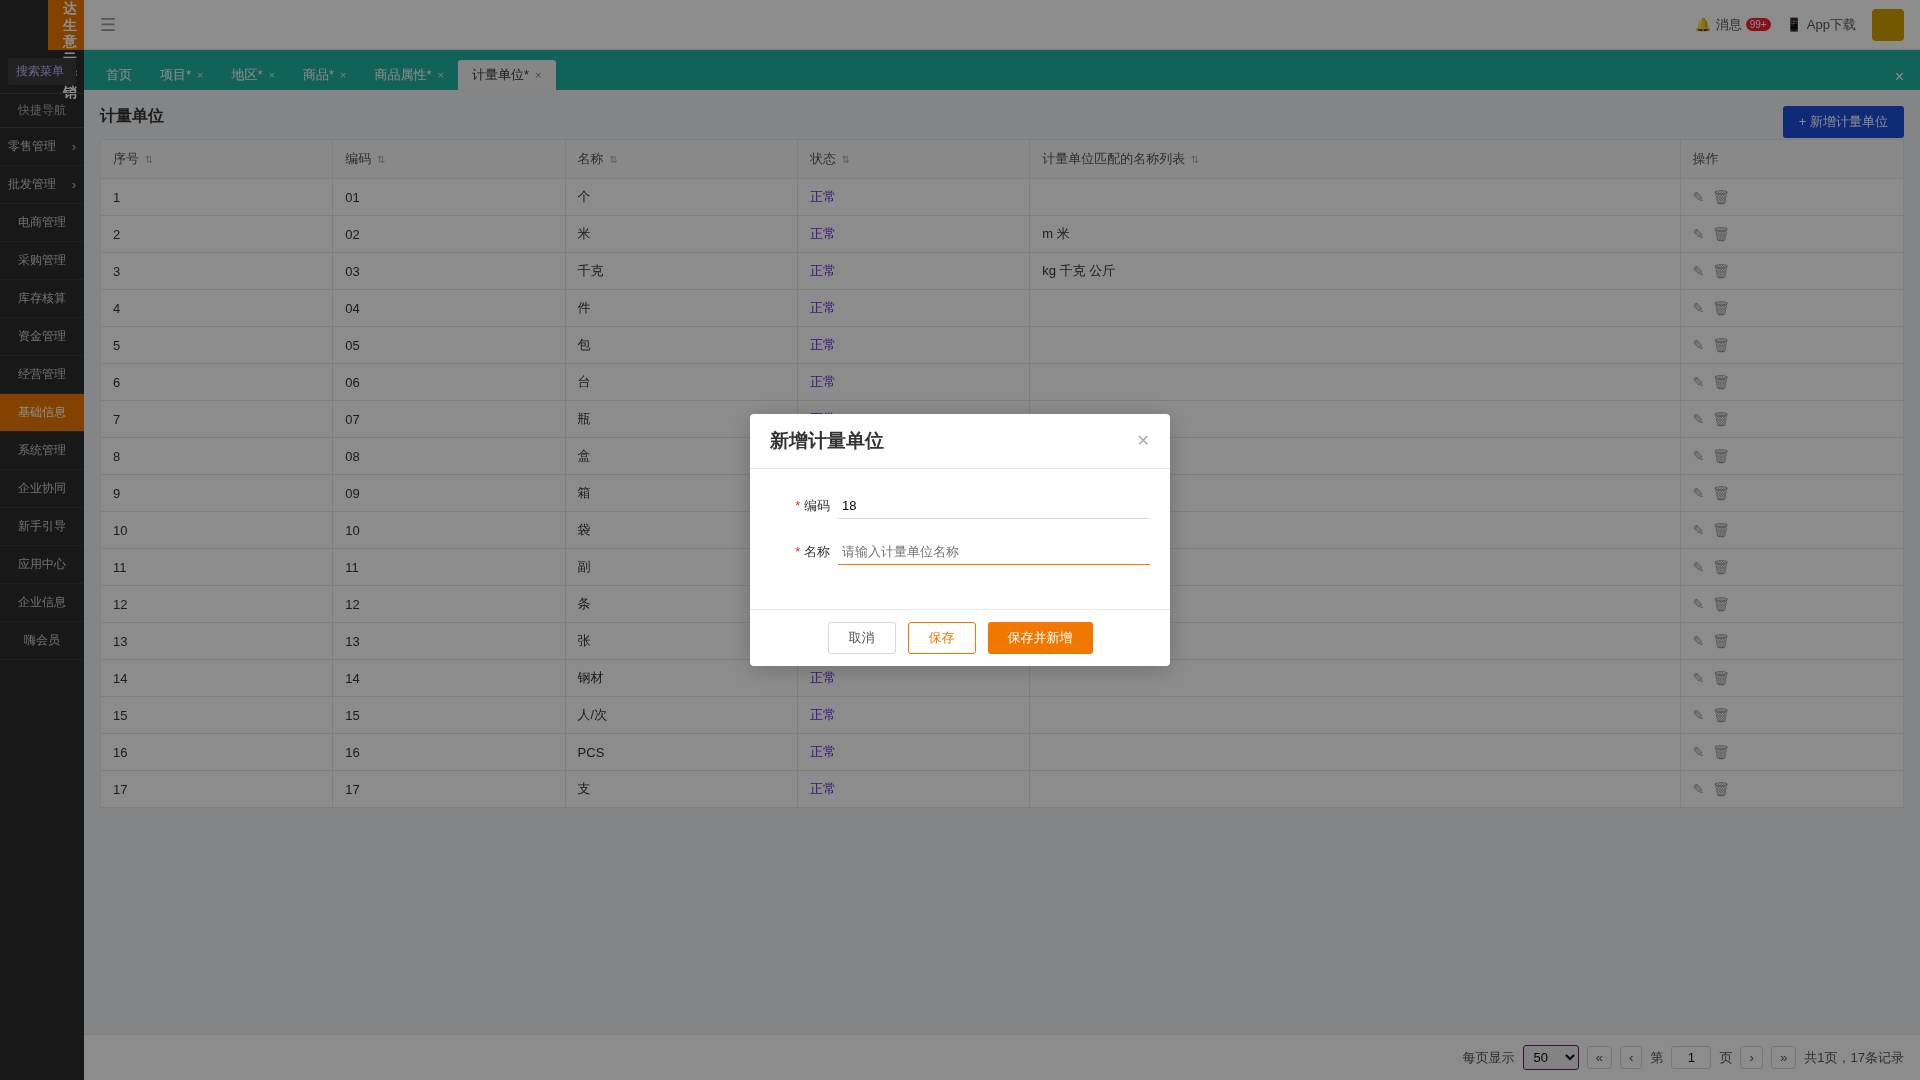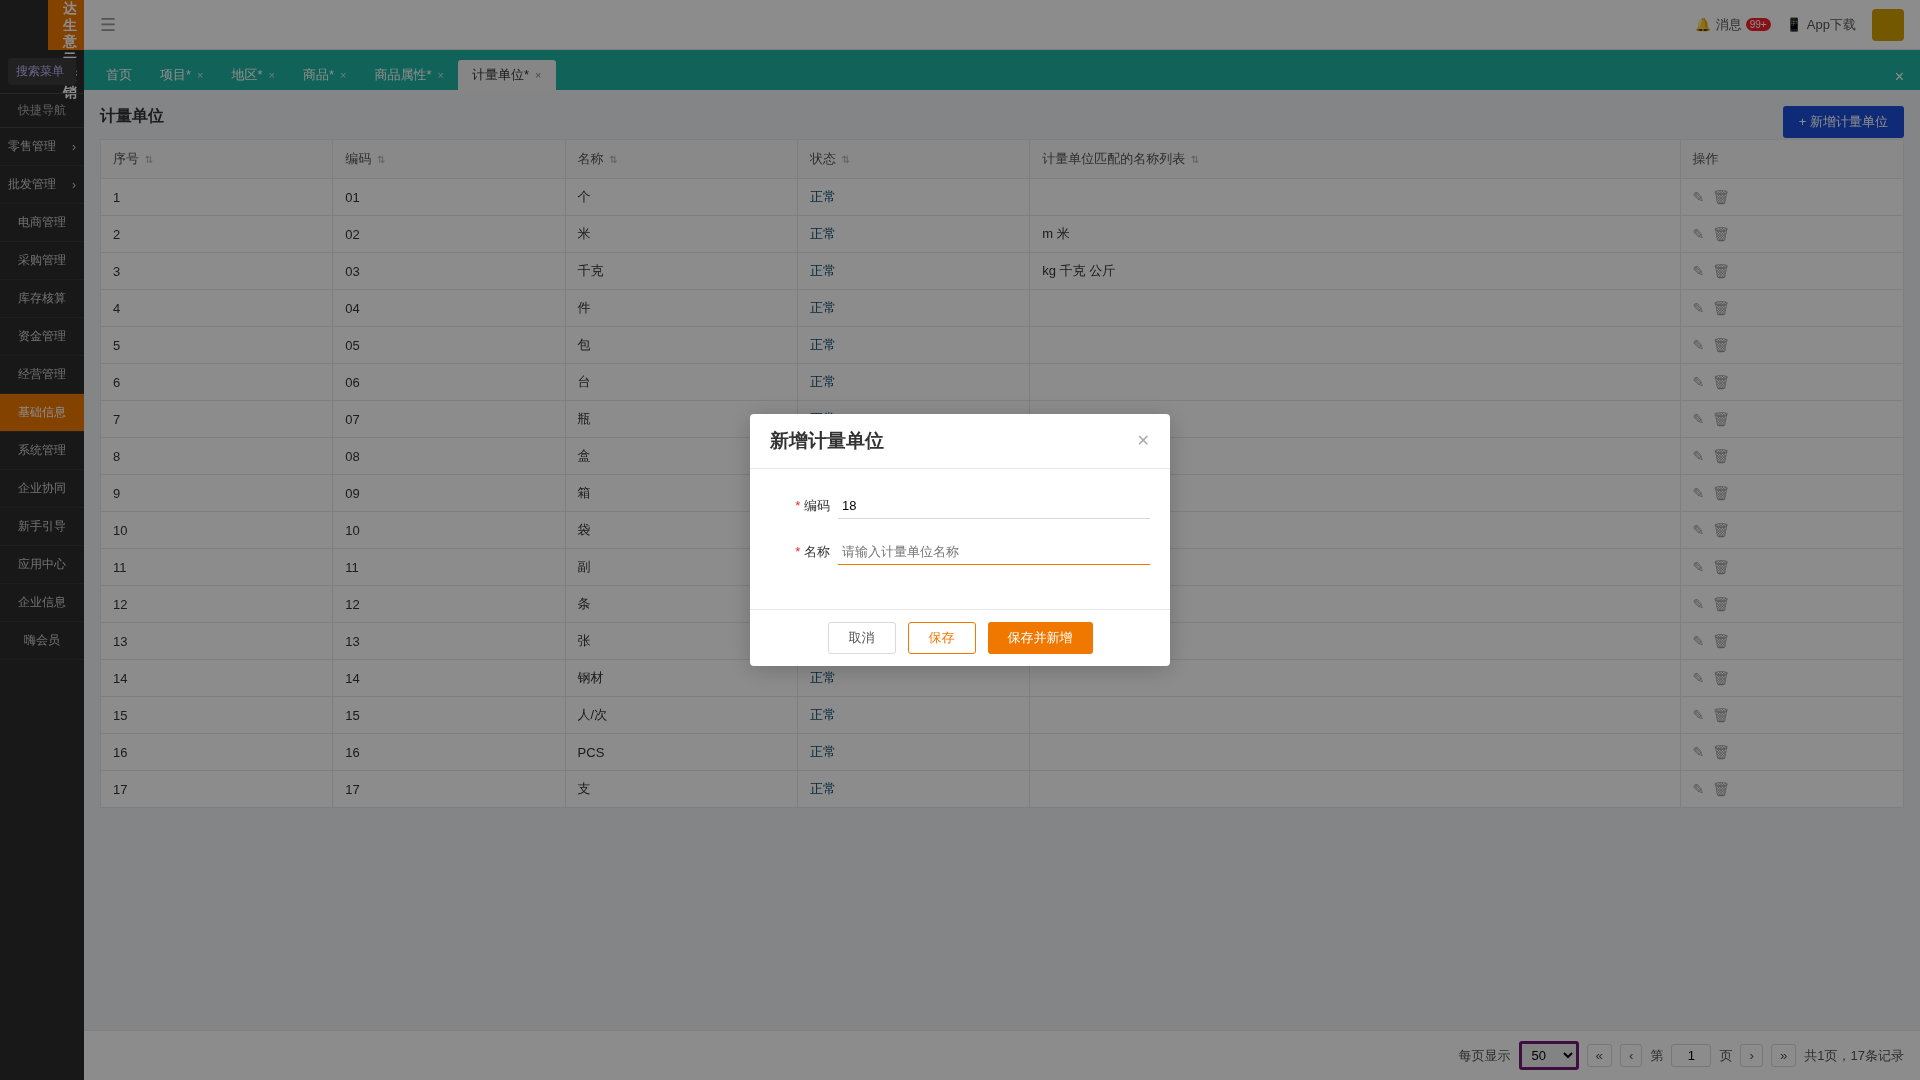--- a/index.html
+++ b/index.html
@@ -204,21 +204,21 @@
       font-size: 10px;
       color: #aaa;
       margin-left: 2px;
     }
     .data-table td {
       border: 1px solid #e8e8e8;
       padding: 9px 12px;
       color: #333;
     }
     .status-normal {
-      color: #0c4a6e;
+      color: #6d28d9;
     }
     .action-icons {
       display: flex;
       gap: 8px;
     }
     .action-icon {
       cursor: pointer;
       color: #999;
       font-size: 14px;
     }
@@ -229,21 +229,21 @@
       padding: 10px 16px;
       display: flex;
       align-items: center;
       justify-content: flex-end;
       gap: 8px;
       border-top: 1px solid #e8e8e8;
       font-size: 13px;
       color: #555;
     }
     .page-size-select {
-      border: 3px solid #701a75;
+      border: 1px solid #701a75;
       padding: 3px 6px;
       border-radius: 3px;
       font-size: 13px;
     }
     .page-nav-btn {
       border: 1px solid #d9d9d9;
       background: white;
       padding: 3px 8px;
       cursor: pointer;
       border-radius: 3px;

